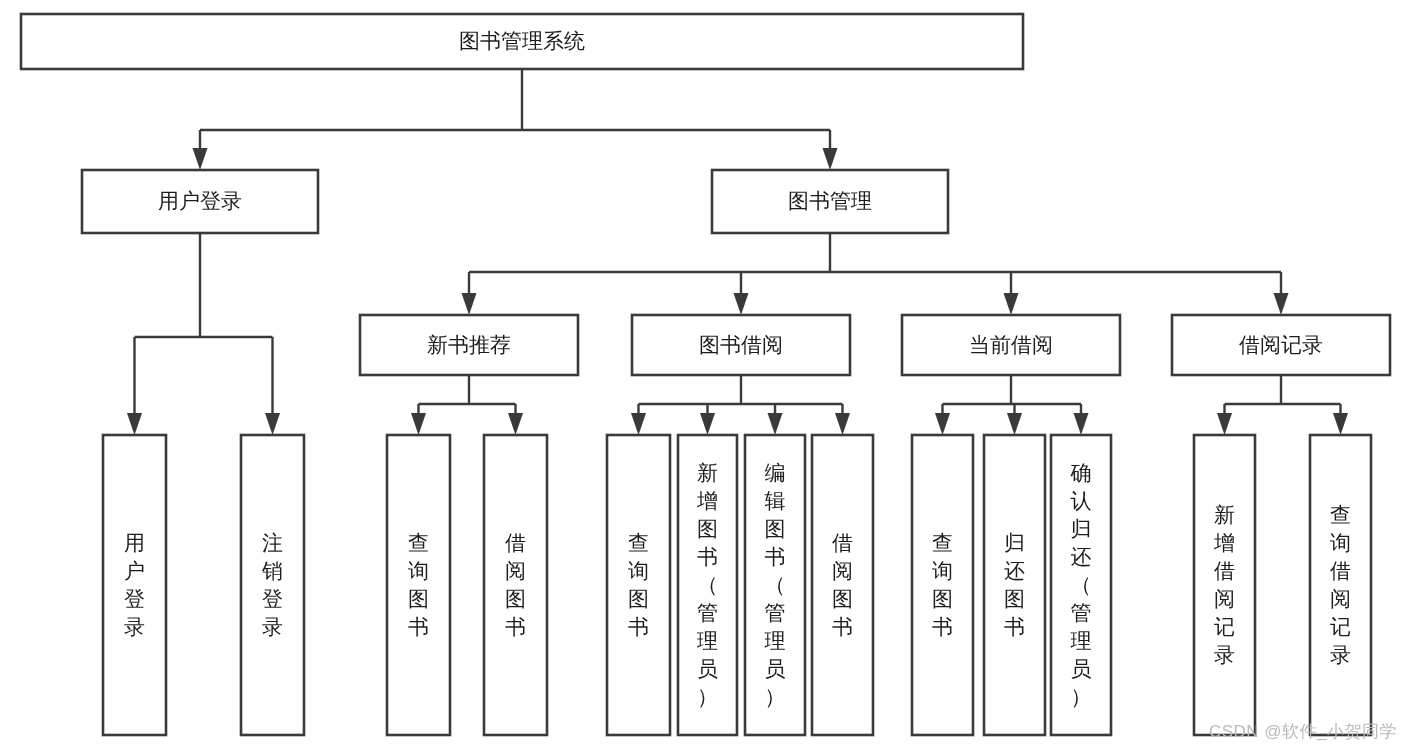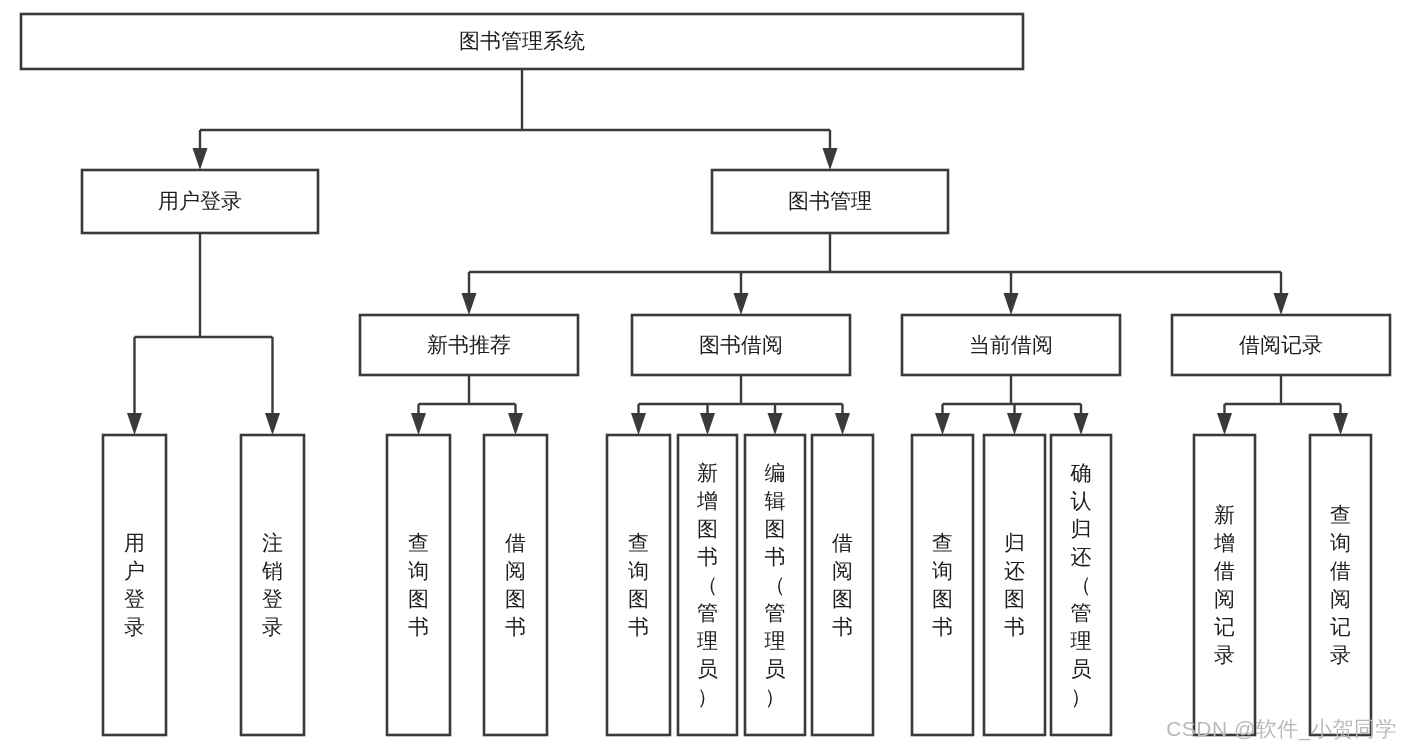--- a/index.html
+++ b/index.html
@@ -53,21 +53,21 @@
     fill: #1d1d1d;
     font-family: "Liberation Sans", "DejaVu Sans", sans-serif;
     font-size: 21px;
     text-anchor: middle;
   }
   .watermark {
     position: absolute;
     right: 8px;
     bottom: 4px;
     font-family: "Liberation Sans", "DejaVu Sans", sans-serif;
-    font-size: 21px;
+    font-size: 17px;
     color: #b9b9b9;
     letter-spacing: 0.5px;
     white-space: nowrap;
     user-select: none;
   }
 </style>
 </head>
 <body>
 
 <div id="diagram-root">

